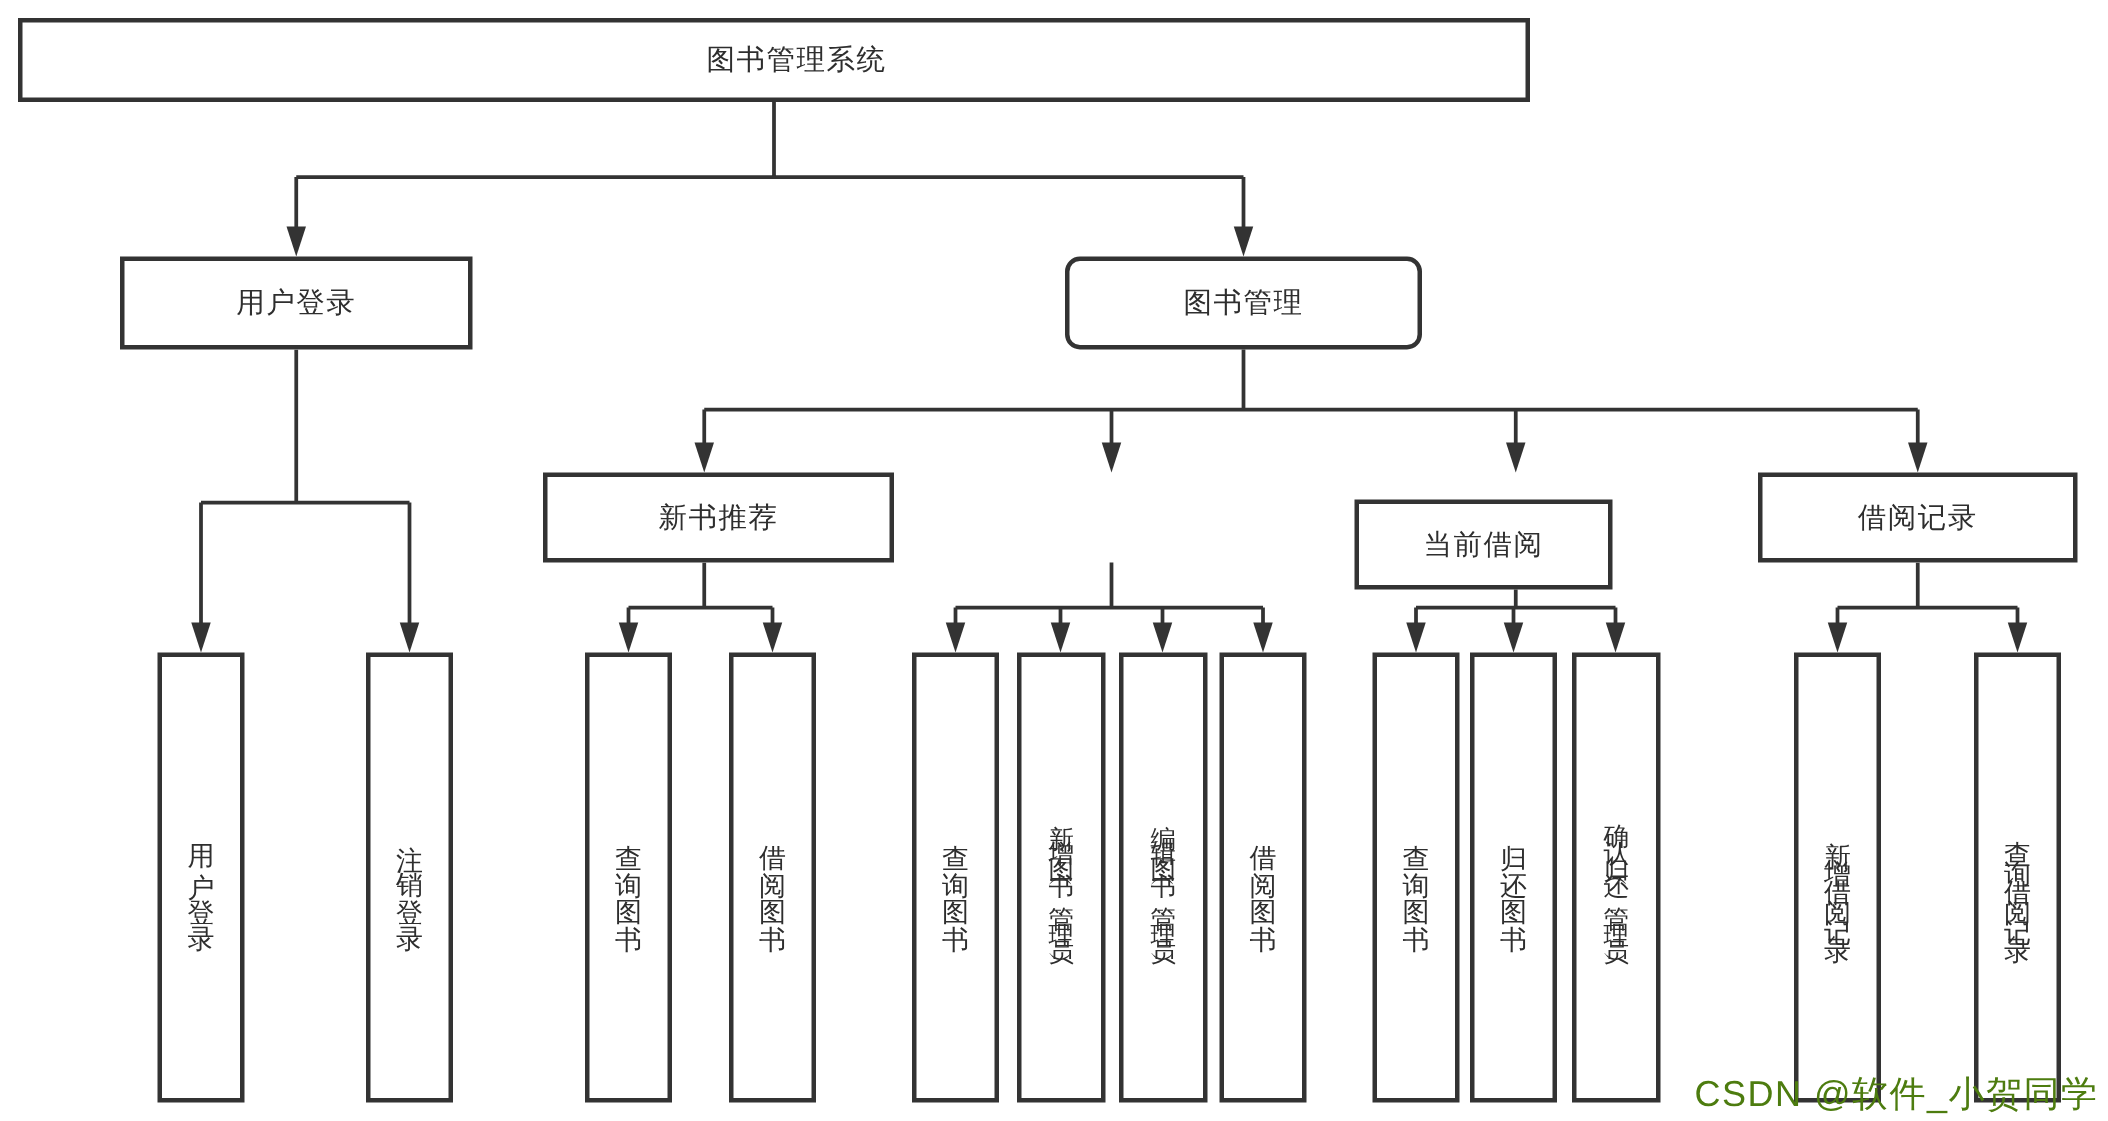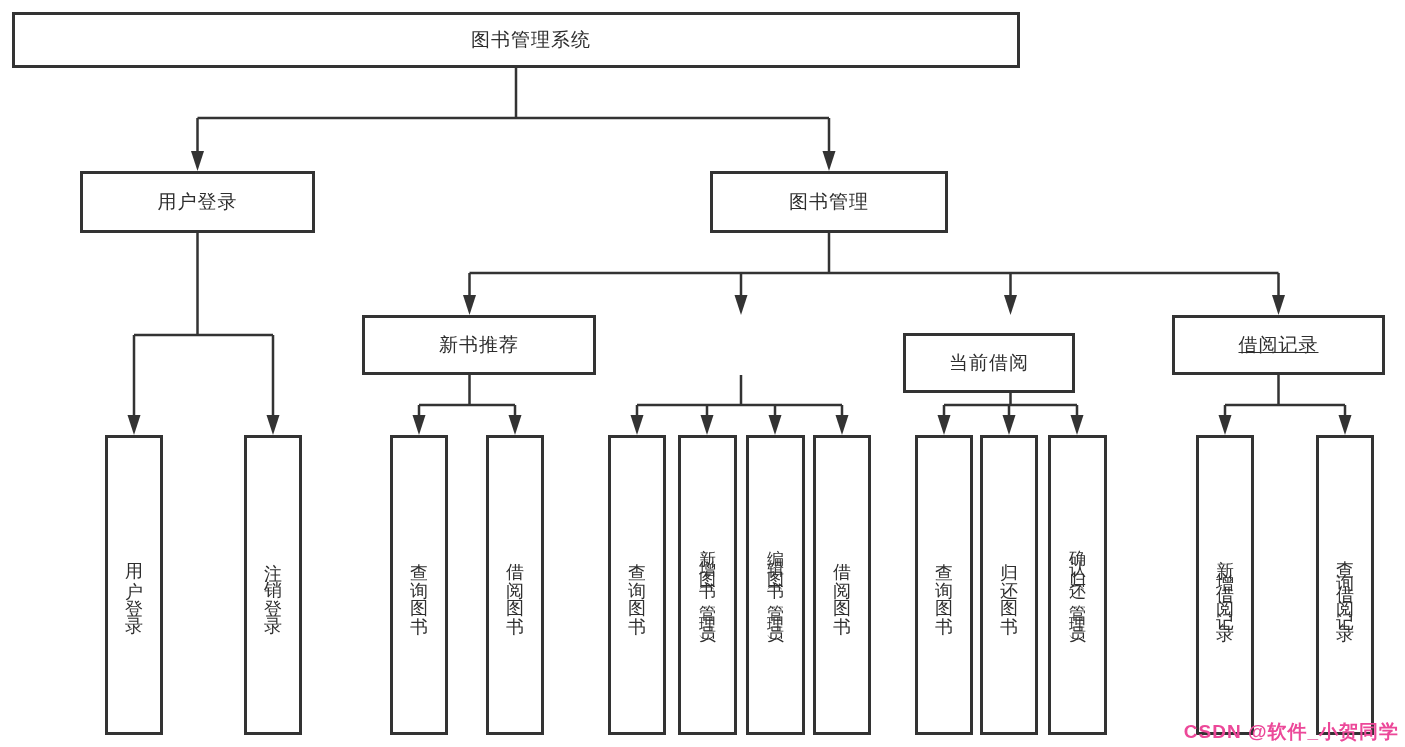--- a/index.html
+++ b/index.html
@@ -16,21 +16,21 @@
   .hnode{font-size:19px;letter-spacing:1px;}
   .vnode span{
     writing-mode:vertical-rl;text-orientation:mixed;
     font-size:18px;line-height:1;white-space:nowrap;
   }
   .len4 span{letter-spacing:18px;}
   .len6 span{letter-spacing:13px;}
   .len89 span{letter-spacing:11px;font-size:17px;}
   .watermark{
     position:absolute;right:6px;bottom:2px;z-index:3;
-    font-size:19px;color:#ec4899;letter-spacing:1px;font-weight:bold;
+    font-size:24px;color:#4d7c0f;letter-spacing:1px;
   }
 </style>
 </head>
 <body>
 
 <div class="stage">
 
   <svg class="wires" width="1405" height="747" viewBox="0 0 1405 747">
     <g stroke="#333333" stroke-width="2.5" fill="none">
       <path d="M516 68 V118 M197.5 118 H829 M197.5 118 V153 M829 118 V153"></path>
@@ -64,31 +64,31 @@
     </g>
   </svg>
 
   <div class="node hnode" style="left:12px;top:12px;width:1008px;height:56px;padding-left:30px;">
     <span>图书管理系统</span>
   </div>
 
   <div class="node hnode" style="left:80px;top:171px;width:235px;height:62px;">
     <span>用户登录</span>
   </div>
-  <div class="node hnode" style="left:710px;top:171px;width:238px;height:62px;">
+  <div class="node hnode" style="left:710px;top:171px;width:238px;height:62px;border-radius:10px;">
     <span>图书管理</span>
   </div>
 
   <div class="node hnode" style="left:362px;top:315px;width:234px;height:60px;">
     <span>新书推荐</span>
   </div>
   <div class="node hnode" style="left:903px;top:333px;width:172px;height:60px;">
     <span>当前借阅</span>
   </div>
-  <div class="node hnode" style="left:1172px;top:315px;width:213px;height:60px;text-decoration:underline;">
+  <div class="node hnode" style="left:1172px;top:315px;width:213px;height:60px;">
     <span>借阅记录</span>
   </div>
 
   <div class="node vnode len4" style="left:105px;top:435px;width:58px;height:300px;">
     <span>用户登录</span>
   </div>
   <div class="node vnode len4" style="left:244px;top:435px;width:58px;height:300px;">
     <span>注销登录</span>
   </div>
 

